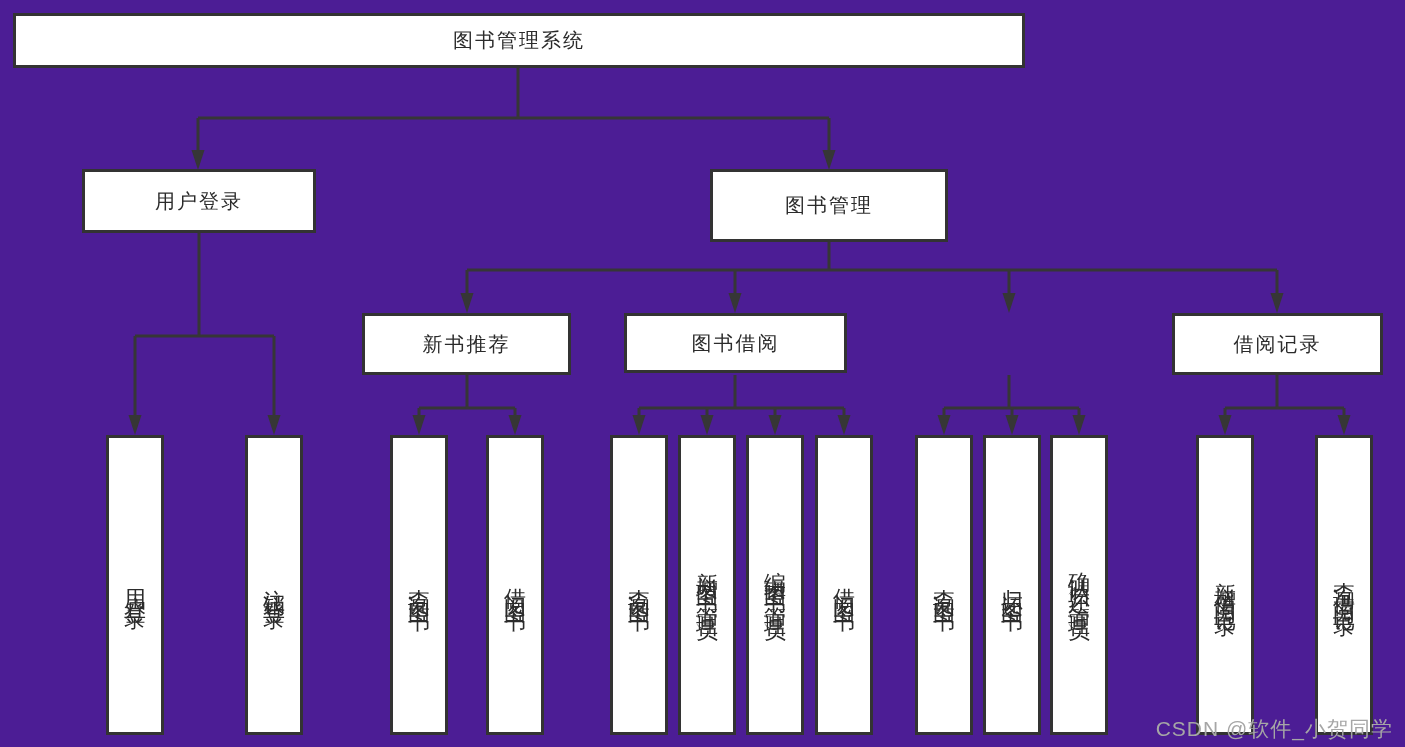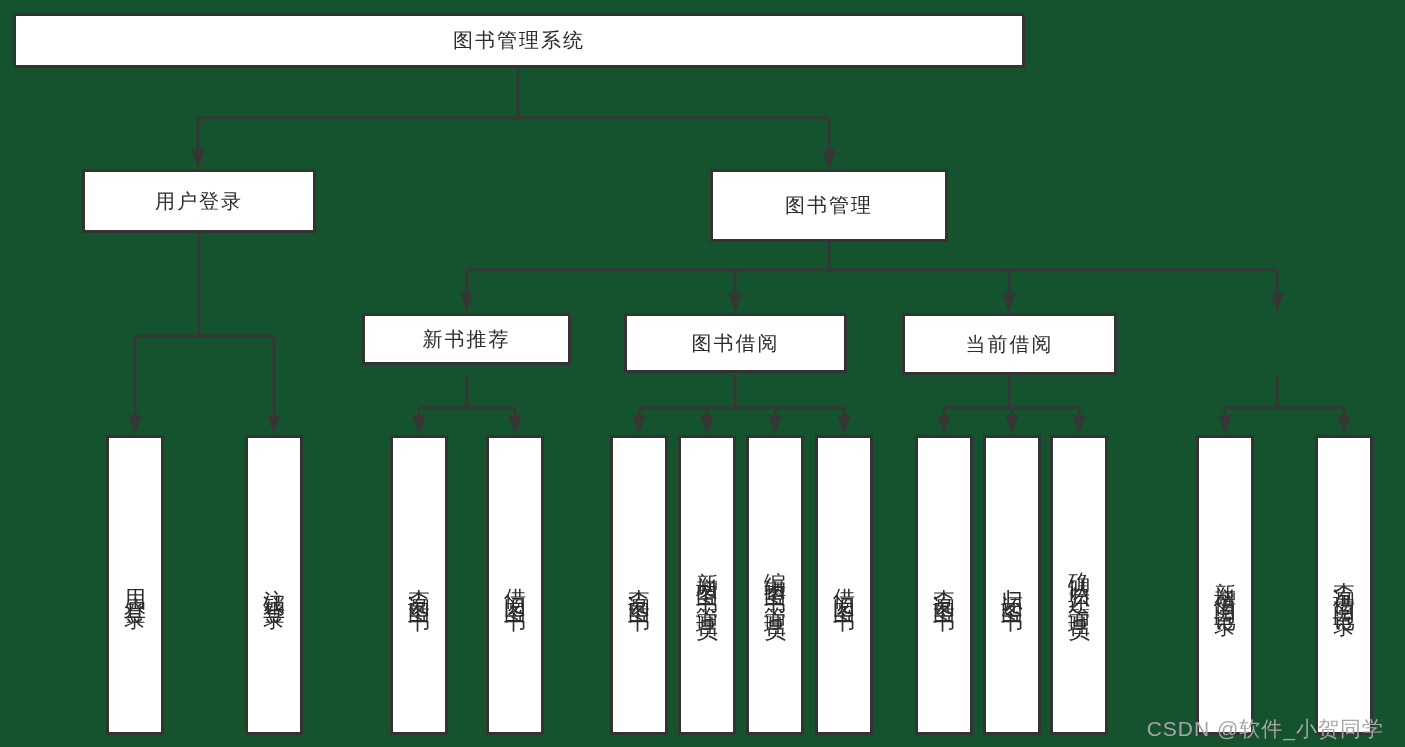--- a/index.html
+++ b/index.html
@@ -1,19 +1,19 @@
 <!DOCTYPE html>
 <html><head>
 <meta charset="utf-8">
 <style>
   html,body{margin:0;padding:0;background:#ffffff;}
   #diagram{
     position:relative;
     width:1405px;height:747px;
-    background:#14532d;
+    background:#4c1d95;
     font-family:"Liberation Sans", sans-serif;
     color:#2b2b2b;
     overflow:hidden;
   }
   svg.edges{position:absolute;left:0;top:0;width:1405px;height:747px;}
   svg.edges path{stroke:#363636;stroke-width:3;fill:none;}
   svg.edges polygon{fill:#363636;stroke:none;}
   .box{
     position:absolute;
     box-sizing:border-box;
@@ -28,21 +28,21 @@
   .vbox{
     writing-mode:vertical-lr;
     text-orientation:mixed;
     font-size:22px;
     letter-spacing:7px;
     line-height:1;
     white-space:normal;
   }
   .watermark{
     position:absolute;
-    right:21px;bottom:4px;
+    right:12px;bottom:4px;
     font-size:21px;
     color:#a6a6a6;
     letter-spacing:1px;
     z-index:5;
   }
 </style>
 </head>
 <body>
 
 <div id="diagram">
@@ -88,23 +88,23 @@
       <polygon points="1218.5,415 1231.5,415 1225,435"></polygon>
       <polygon points="1337.5,415 1350.5,415 1344,435"></polygon>
     </g>
   </svg>
 
   <div class="box" style="left:13px;top:13px;width:1012px;height:55px">图书管理系统</div>
 
   <div class="box" style="left:82px;top:169px;width:234px;height:64px">用户登录</div>
   <div class="box" style="left:710px;top:169px;width:238px;height:73px">图书管理</div>
 
-  <div class="box" style="left:362px;top:313px;width:209px;height:52px">新书推荐</div>
+  <div class="box" style="left:362px;top:313px;width:209px;height:62px">新书推荐</div>
   <div class="box" style="left:624px;top:313px;width:223px;height:60px">图书借阅</div>
-  <div class="box" style="left:902px;top:313px;width:215px;height:62px">当前借阅</div>
+  <div class="box" style="left:1172px;top:313px;width:211px;height:62px">借阅记录</div>
 
   <div class="box vbox" style="left:106px;top:435px;width:58px;height:300px">用户登录</div>
   <div class="box vbox" style="left:245px;top:435px;width:58px;height:300px">注销登录</div>
 
   <div class="box vbox" style="left:390px;top:435px;width:58px;height:300px">查询图书</div>
   <div class="box vbox" style="left:486px;top:435px;width:58px;height:300px">借阅图书</div>
 
   <div class="box vbox" style="left:610px;top:435px;width:58px;height:300px">查询图书</div>
   <div class="box vbox" style="left:678px;top:435px;width:58px;height:300px">新增图书（管理员）</div>
   <div class="box vbox" style="left:746px;top:435px;width:58px;height:300px">编辑图书（管理员）</div>

